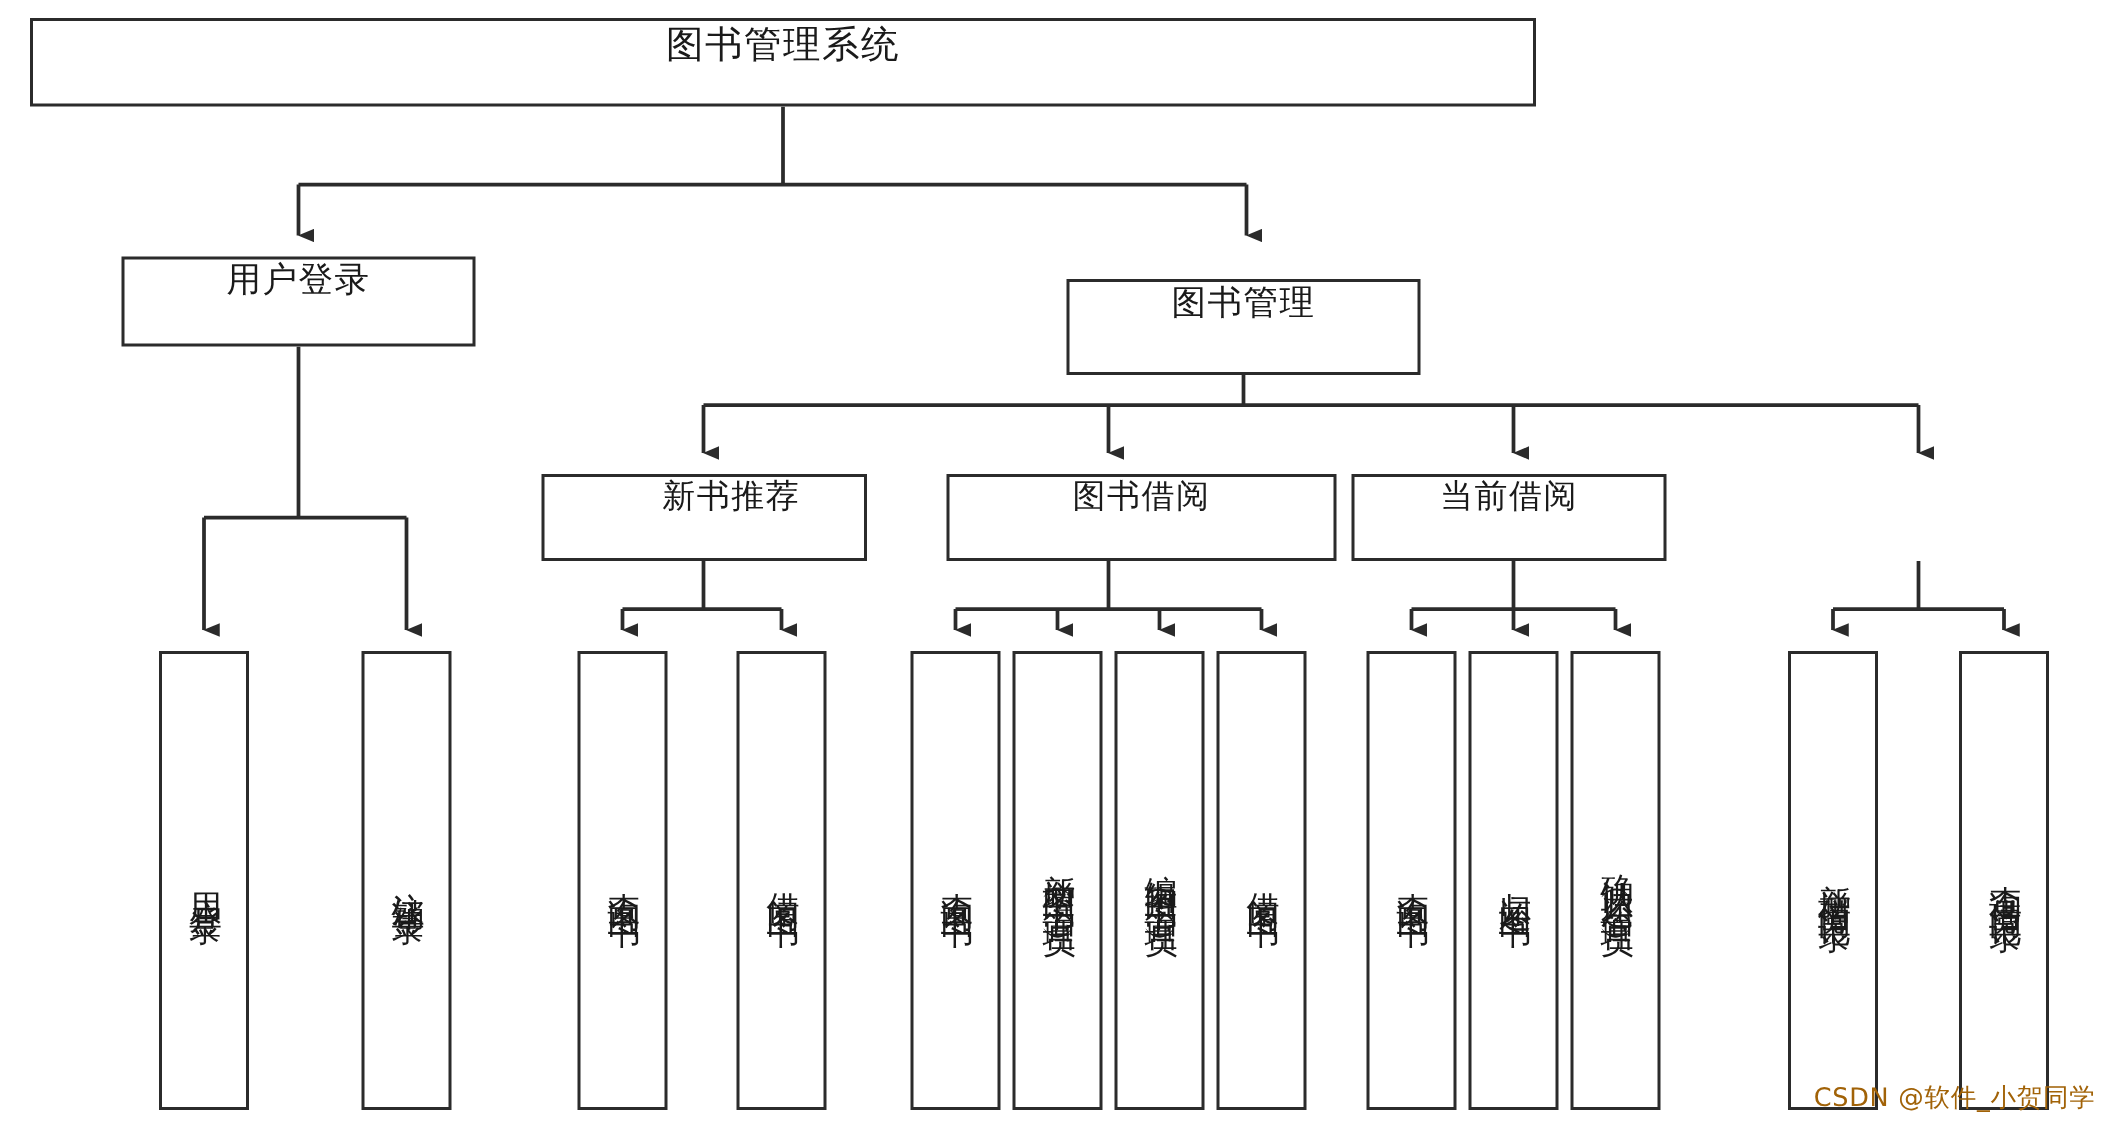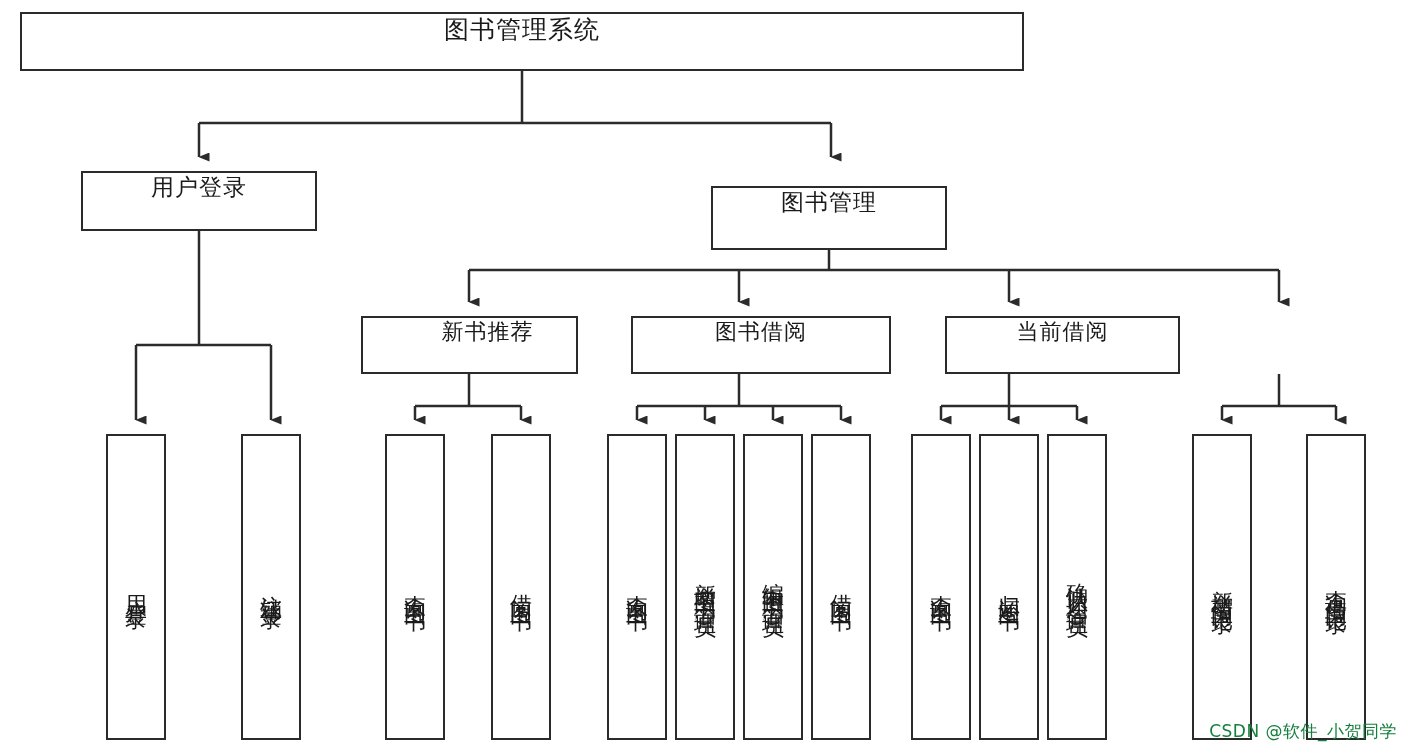--- a/index.html
+++ b/index.html
@@ -65,21 +65,21 @@
     letter-spacing: 5px;
     line-height: 1.0;
     white-space: nowrap;
     max-height: 100%;
   }
   #watermark {
     position: absolute;
     right: 8px;
     bottom: 4px;
     font-size: 17px;
-    color: #15803d;
+    color: #a16207;
     letter-spacing: 0.5px;
     z-index: 5;
     white-space: nowrap;
   }
 </style>
 </head>
 <body>
 
 <div id="diagram-root">
 
@@ -147,21 +147,21 @@
   </div>
 
   <div class="node level-2" style="left:361px; top:316px; width:217px; height:58px;padding-left:36px;">
     <span class="node-label">新书推荐</span>
   </div>
 
   <div class="node level-2" style="left:631px; top:316px; width:260px; height:58px;">
     <span class="node-label">图书借阅</span>
   </div>
 
-  <div class="node level-2" style="left:901px; top:316px; width:235px; height:58px;margin-left:44px;">
+  <div class="node level-2" style="left:901px; top:316px; width:210px; height:58px;">
     <span class="node-label">当前借阅</span>
   </div>
 
 
   <div class="node leaf" style="left:106px; top:434px; width:60px; height:306px;">
     <span class="node-label" style="font-size: 22px; letter-spacing: 5px;">用户登录</span>
   </div>
 
   <div class="node leaf" style="left:241px; top:434px; width:60px; height:306px;">
     <span class="node-label" style="font-size: 22px; letter-spacing: 5px;">注销登录</span>

